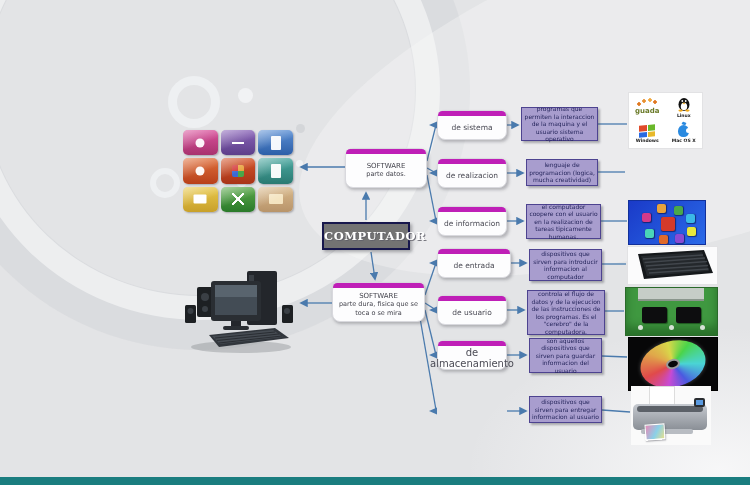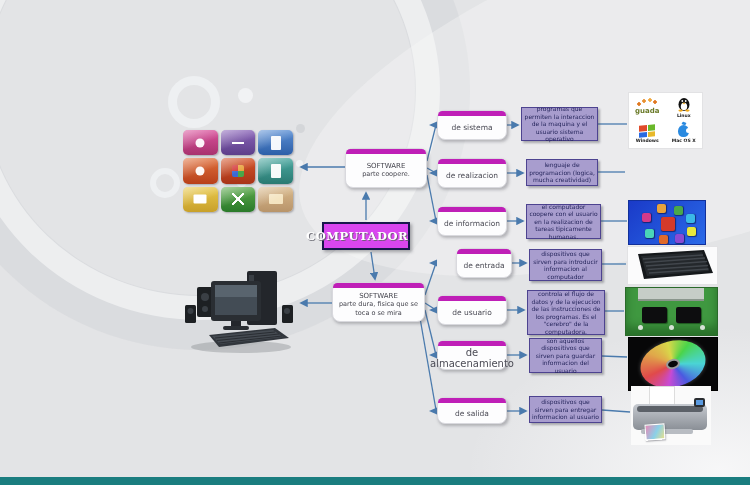--- a/index.html
+++ b/index.html
@@ -26,22 +26,22 @@
   
   .node{position:absolute;background:#fdfdfe;border:1px solid #d9d9de;border-radius:8px;
         box-shadow:1.5px 2px 3px rgba(80,80,90,0.35)}
   .node .bar{position:absolute;top:0;left:0;right:0;height:5px;background:#bf1fb7;border-radius:7px 7px 1px 1px}
   .node .lbl{position:absolute;top:5px;left:2px;right:2px;bottom:0;display:flex;flex-direction:column;
              align-items:center;justify-content:center;color:#4b4b55;text-align:center}
   .branch .lbl{font-size:7.5px}
   .cat .t{font-size:7px;color:#45454e}
   .cat .s{font-size:6.5px;color:#45454e;line-height:1.3}
 
-  #root-node{position:absolute;left:322px;top:222px;width:88px;height:28px;background:#d946ef;
-             border:2px solid #17174c;display:flex;align-items:center;justify-content:flex-end;
+  #root-node{position:absolute;left:322px;top:222px;width:88px;height:28px;background:#737373;
+             border:2px solid #17174c;display:flex;align-items:center;justify-content:flex-start;
              box-shadow:2px 2px 3px rgba(60,60,70,0.4)}
   #root-node .rl{font-family:"DejaVu Serif",serif;font-weight:bold;font-size:11.5px;color:#fff;
                  letter-spacing:0.5px;text-shadow:1px 1px 0 rgba(95,95,105,0.85)}
 
   .desc{position:absolute;background:#a89dce;border:1px solid #4d4390;
         box-shadow:1.5px 1.5px 2px rgba(70,70,80,0.4);display:flex;align-items:center;
         justify-content:center;padding:1px 2px}
   .desc span{font-size:6px;line-height:1.25;color:#26265c;text-align:center}
 
   
@@ -200,21 +200,21 @@
   </svg>
 
   <div id="root-node">
     <span class="rl">COMPUTADOR</span>
   </div>
 
   <div class="node cat" style="left:345px;top:148px;width:82px;height:40px">
     <div class="bar"></div>
     <div class="lbl">
       <span class="t">SOFTWARE</span>
-      <span class="s">parte coopere.</span>
+      <span class="s">parte datos.</span>
     </div>
   </div>
 
   <div class="node cat" style="left:332px;top:282px;width:93px;height:40px">
     <div class="bar"></div>
     <div class="lbl">
       <span class="t">SOFTWARE</span>
       <span class="s">parte dura, fisica que se toca o se mira</span>
     </div>
   </div>
@@ -231,42 +231,36 @@
         <span>de realizacion</span>
       </div>
   </div>
   <div class="node branch" style="left:437px;top:206px;width:70px;height:30px">
     <div class="bar"></div>
     <div class="lbl">
         <span>de informacion</span>
       </div>
   </div>
 
-  <div class="node branch" style="left:456px;top:248px;width:56px;height:30px">
+  <div class="node branch" style="left:437px;top:248px;width:74px;height:30px">
     <div class="bar"></div>
     <div class="lbl">
         <span>de entrada</span>
       </div>
   </div>
   <div class="node branch" style="left:437px;top:295px;width:70px;height:30px">
     <div class="bar"></div>
     <div class="lbl">
         <span>de usuario</span>
       </div>
   </div>
   <div class="node branch" style="left:437px;top:340px;width:70px;height:30px">
     <div class="bar"></div>
     <div class="lbl">
         <span style="font-size:10px">de almacenamiento</span>
-      </div>
-  </div>
-  <div class="node branch" style="left:437px;top:397px;width:70px;height:27px">
-    <div class="bar"></div>
-    <div class="lbl">
-        <span>de salida</span>
       </div>
   </div>
 
   <div class="desc" style="left:521px;top:107px;width:77px;height:34px">
     <span>programas que permiten la interaccion de la maquina y el usuario sistema operativo</span>
   </div>
   <div class="desc" style="left:526px;top:159px;width:72px;height:27px">
     <span>lenguaje de programacion (logica, mucha creatividad)</span>
   </div>
   <div class="desc" style="left:526px;top:204px;width:75px;height:35px">

